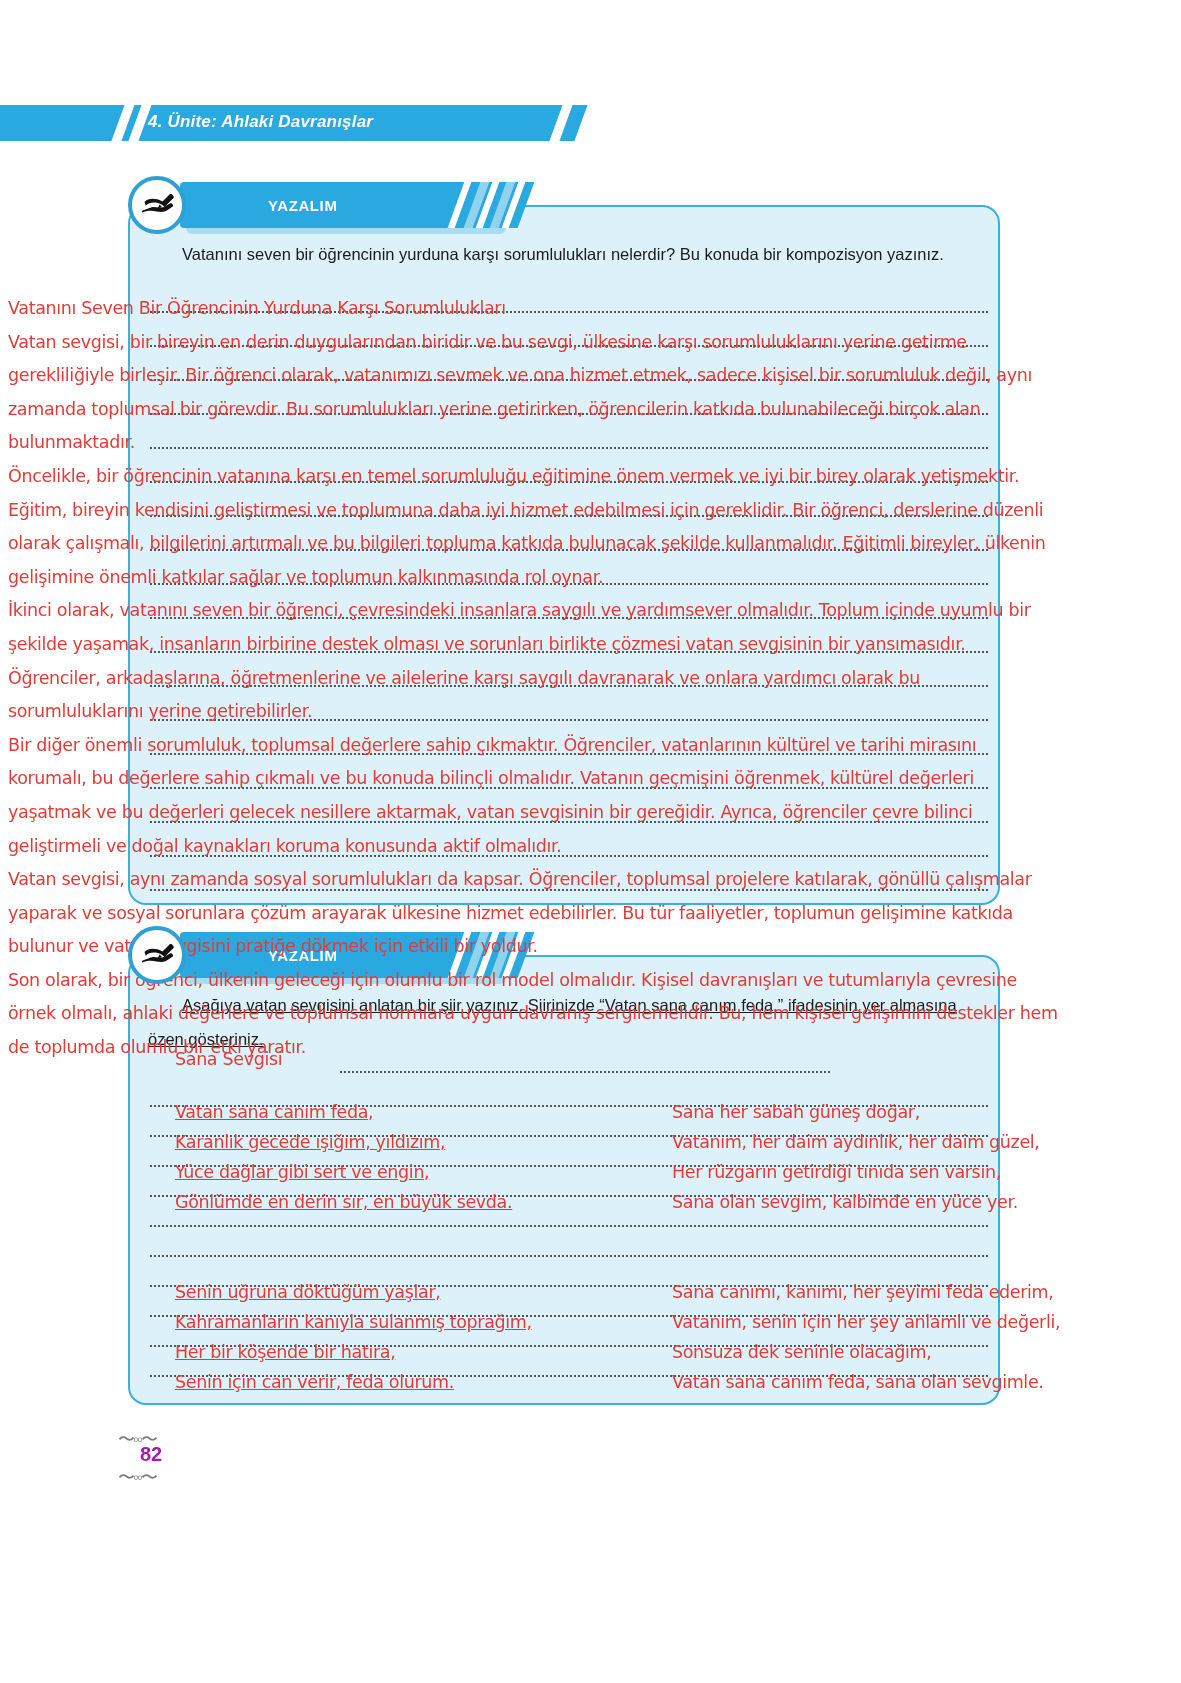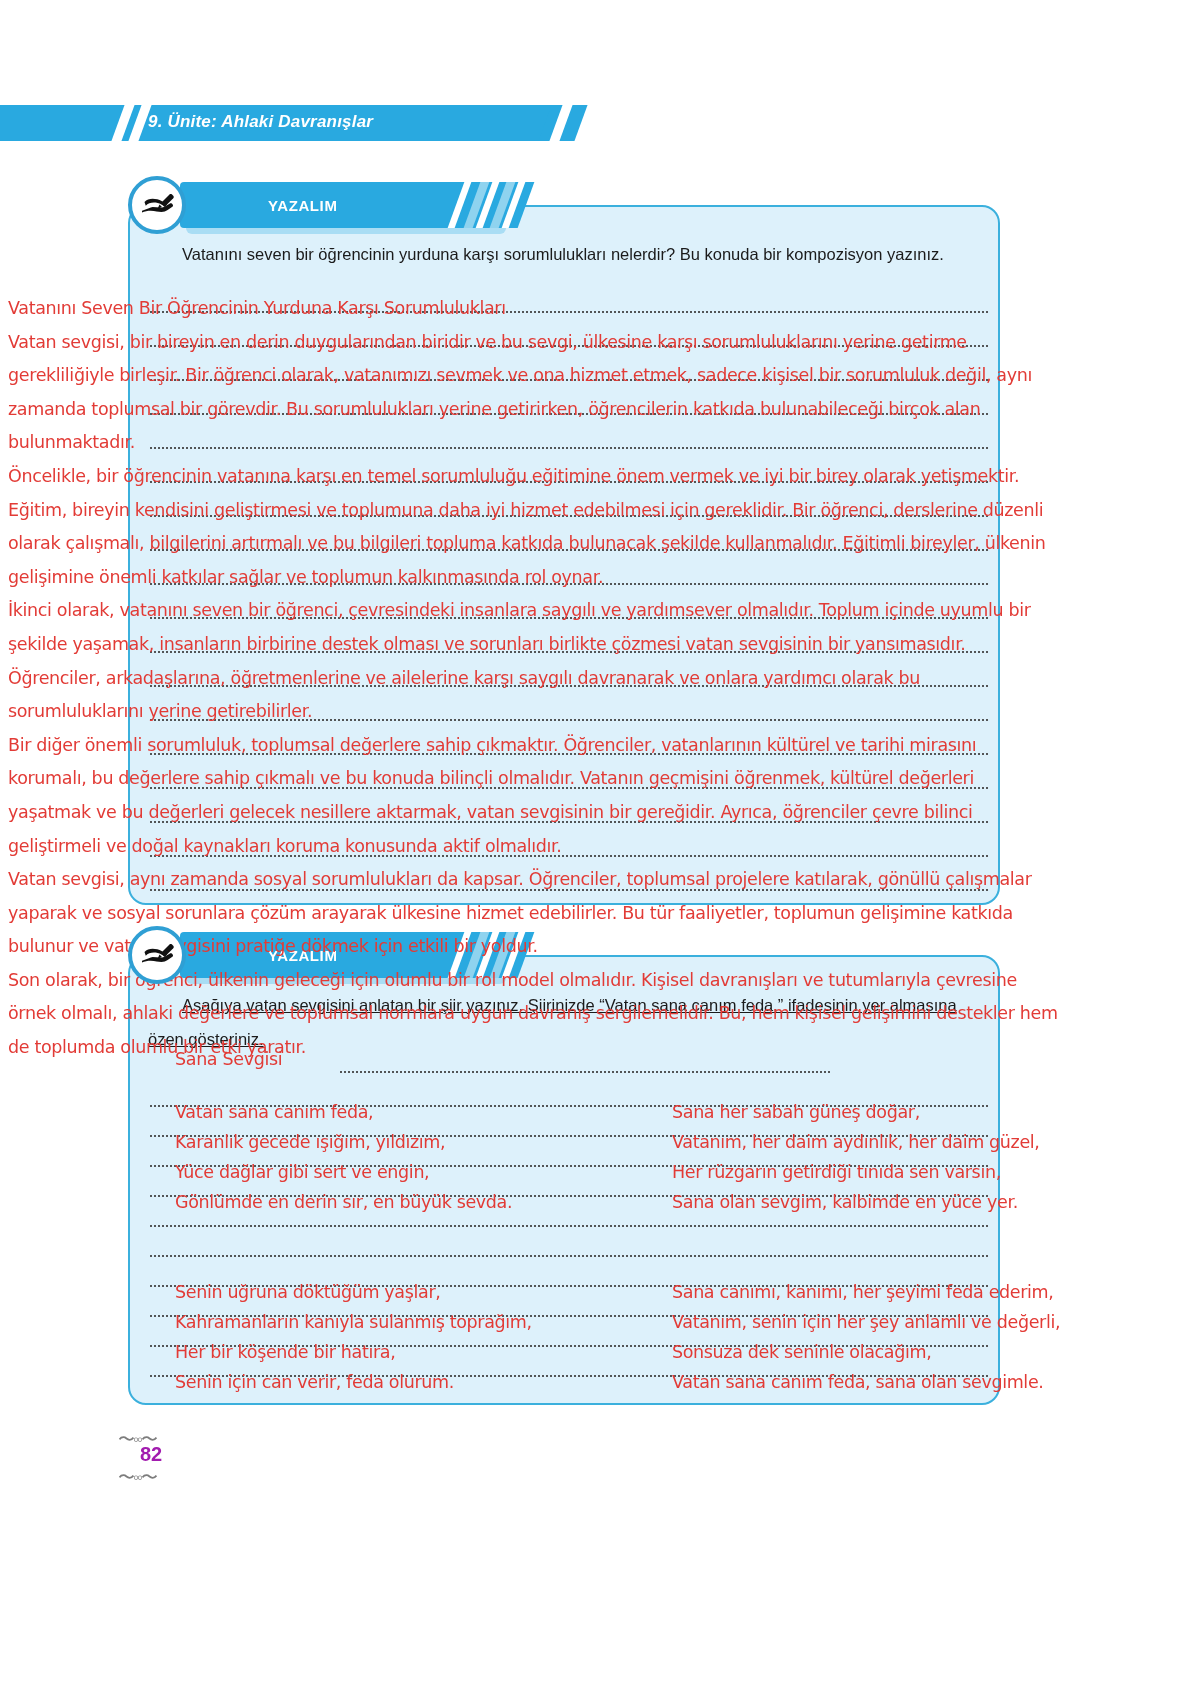--- a/index.html
+++ b/index.html
@@ -110,21 +110,21 @@
     white-space:pre-wrap;
     z-index:4;
   }
   .hand-essay{
     left:8px;top:292px;width:1050px;
   }
   .hand-poem-title{
     left:175px;top:1043px;font-size:17.5px;
   }
   .hand-poem-left{
-    left:175px;top:1097px;width:470px;line-height:30px;
+    left:175px;top:1097px;width:470px;line-height:30px;text-decoration:underline;
   }
   .hand-poem-right{
     left:672px;top:1097px;width:400px;line-height:30px;
   }
 
   
   .page-no{
     position:absolute;left:140px;top:1443px;
     font-size:20px;color:#a21caf;font-weight:bold;
   }
@@ -140,21 +140,21 @@
 </head>
 <body>
 
 <div class="unit-banner">
   <div class="bar"></div>
   <div class="slash" style="left:118px;"></div>
   <div class="slash" style="left:135px;"></div>
   <div class="tip"></div>
   <div class="slash" style="left:556px;"></div>
 </div>
-<div class="unit-title">9. Ünite: Ahlaki Davranışlar</div>
+<div class="unit-title">4. Ünite: Ahlaki Davranışlar</div>
 
 <div class="card card-1"></div>
 
 <div class="badge" style="left:128px;top:176px;">
   <svg width="40" height="40" viewBox="0 0 64 64" aria-hidden="true">
     <g fill="#111111">
       <path d="M8 44c4-2 9-3 14-3 7 0 12 2 17 2 4 0 7-1 10-3l7-5c2-1 2-3 1-4-1-2-3-2-5-1l-9 5c-2 1-4 1-6 1l-12-1c-2 0-4 1-6 2l-11 4z"></path>
       <path d="M14 33c3-3 8-5 13-5 4 0 8 1 12 3l6 3 3-3-8-5c-5-3-10-4-15-4-5 0-10 2-13 5z"></path>
       <path d="M38 29l14-14c1-1 3-1 4 0l2 2c1 1 1 3 0 4L44 35z"></path>
       <path d="M36 31l-3 7 7-3z"></path>

